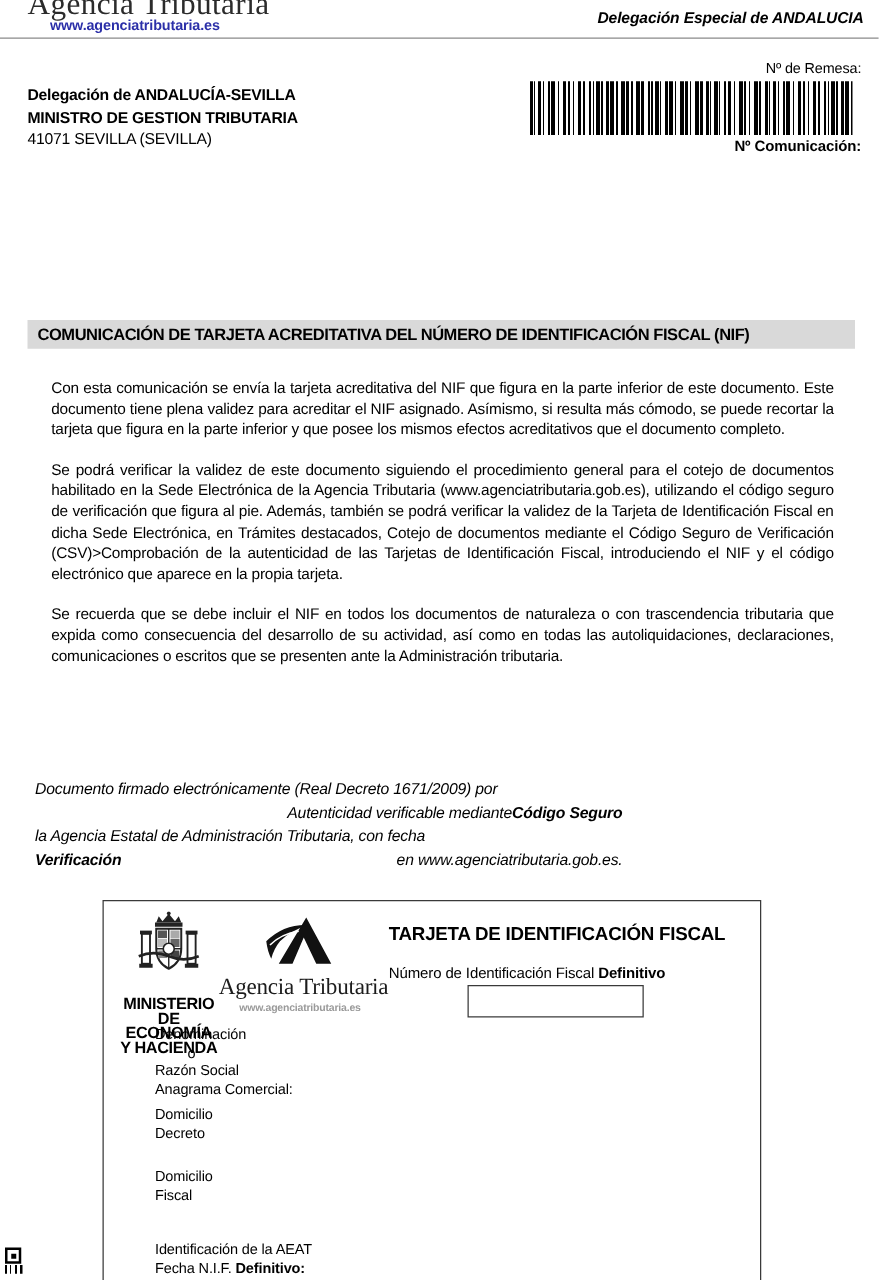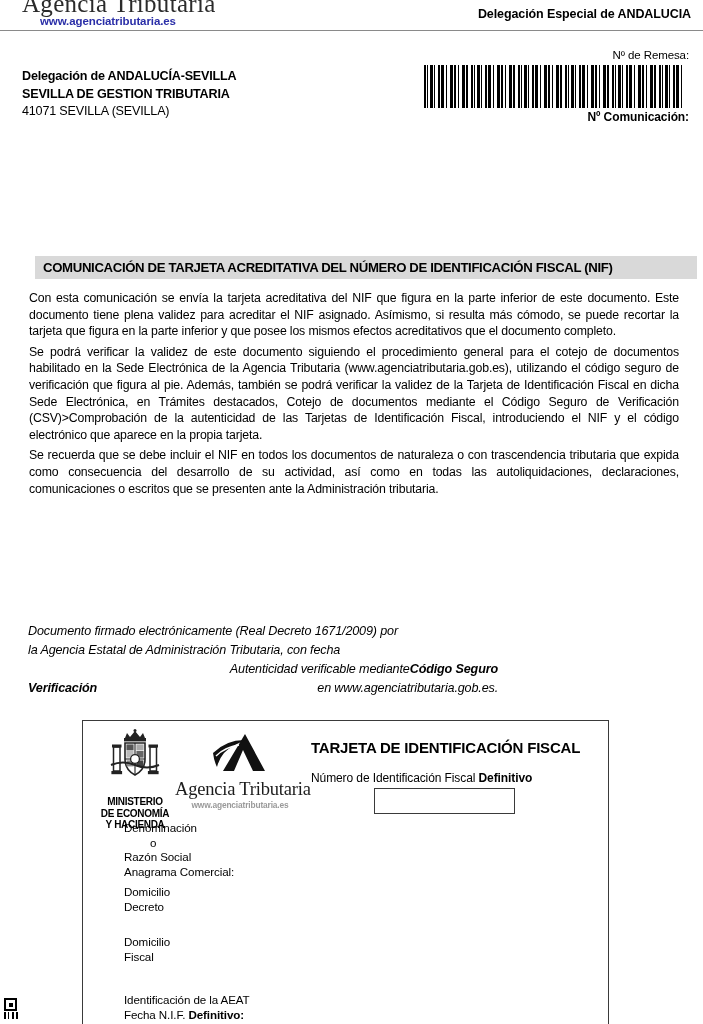--- a/index.html
+++ b/index.html
@@ -45,20 +45,21 @@
     margin-top: -2px;
     letter-spacing: -0.1px;
   }
   #delegacion-especial {
     position: absolute;
     right: 12px; top: 7px;
     font-size: 12.5px;
     font-weight: bold;
     letter-spacing: -0.1px;
     white-space: nowrap;
+    font-style: italic;
   }
   #header-rule {
     position: absolute;
     left: 0; top: 30px;
     width: 703px;
     height: 1px;
     background: #8a8a8a;
   }
 
   
@@ -112,33 +113,32 @@
     position: absolute;
     left: 22px; top: 256px;
     width: 662px;
     background: #d9d9d9;
     font-size: 13.2px;
     font-weight: bold;
     letter-spacing: -0.35px;
     padding: 4px 4px 4px 8px;
     box-sizing: border-box;
     white-space: nowrap;
-    margin-left: 13px;
   }
 
   
   #body-text {
     position: absolute;
     left: 25px; top: 286px;
     width: 658px;
     font-size: 12.3px;
     line-height: 16.6px;
     letter-spacing: -0.15px;
   }
-  #body-text p { margin: 4px; }
+  #body-text p { margin: 16px; }
   .justify { text-align: justify; }
 
   
   #signature-block {
     position: absolute;
     left: 28px; top: 622px;
     width: 470px;
     font-style: italic;
     font-size: 12.6px;
     line-height: 19px;
@@ -166,21 +166,21 @@
     box-sizing: border-box;
     background: #fff;
   }
   #card-crest {
     position: absolute;
     left: 13px; top: 8px;
     width: 78px;
     text-align: center;
   }
   #crest-caption {
-    font-size: 10px;
+    font-size: 13px;
     font-weight: bold;
     line-height: 11.5px;
     letter-spacing: -0.3px;
     margin-top: 1px;
   }
   #card-agencia {
     position: absolute;
     left: 92px; top: 10px;
     width: 130px;
     text-align: center;
@@ -279,45 +279,45 @@
     <div id="logo-wordmark">Agencia Tributaria</div>
     <div id="logo-url">www.agenciatributaria.es</div>
   </div>
 
   <div id="delegacion-especial">Delegación Especial de ANDALUCIA</div>
 </div>
 <div id="header-rule"></div>
 
 <div id="address-block">
   <div class="addr-bold">Delegación de ANDALUCÍA-SEVILLA</div>
-  <div class="addr-bold">SEVILLA DE GESTION TRIBUTARIA</div>
+  <div class="addr-bold">MINISTRO DE GESTION TRIBUTARIA</div>
   <div>41071 SEVILLA (SEVILLA)</div>
 </div>
 
 <div id="barcode-panel">
   <div class="bc-label">Nº de Remesa:</div>
   <div id="barcode-bars"></div>
   <div class="bc-label bold">Nº Comunicación:</div>
 </div>
 
 <div id="doc-title">COMUNICACIÓN DE TARJETA ACREDITATIVA DEL NÚMERO DE IDENTIFICACIÓN FISCAL (NIF)</div>
 
 <div id="body-text">
   <p class="justify">Con esta comunicación se envía la tarjeta acreditativa del NIF que figura en la parte inferior de este documento. Este documento tiene plena validez para acreditar el NIF asignado. Asímismo, si resulta más cómodo, se puede recortar la tarjeta que figura en la parte inferior y que posee los mismos efectos acreditativos que el documento completo.</p>
   <p class="justify">Se podrá verificar la validez de este documento siguiendo el procedimiento general para el cotejo de documentos habilitado en la Sede Electrónica de la Agencia Tributaria (www.agenciatributaria.gob.es), utilizando el código seguro de verificación que figura al pie. Además, también se podrá verificar la validez de la Tarjeta de Identificación Fiscal en dicha Sede Electrónica, en Trámites destacados, Cotejo de documentos mediante el Código Seguro de Verificación (CSV)&gt;Comprobación de la autenticidad de las Tarjetas de Identificación Fiscal, introduciendo el NIF y el código electrónico que aparece en la propia tarjeta.</p>
   <p class="justify">Se recuerda que se debe incluir el NIF en todos los documentos de naturaleza o con trascendencia tributaria que expida como consecuencia del desarrollo de su actividad, así como en todas las autoliquidaciones, declaraciones, comunicaciones o escritos que se presenten ante la Administración tributaria.</p>
 </div>
 
 <div id="signature-block">
   <div>Documento firmado electrónicamente (Real Decreto 1671/2009) por</div>
-  <div>la Agencia Estatal de Administración Tributaria, con fecha</div>
   <div id="sig-line3">
     <span>Autenticidad  verificable  mediante</span>
     <span id="sig-csv-word">Código  Seguro</span>
   </div>
+  <div>la Agencia Estatal de Administración Tributaria, con fecha</div>
   <div id="sig-line4">
     <span id="sig-verif">Verificación</span>
     <span>en www.agenciatributaria.gob.es.</span>
   </div>
 </div>
 
 <div id="tarjeta">
 
   <div id="card-crest">
     <svg width="56" height="62" viewBox="0 0 56 62">

